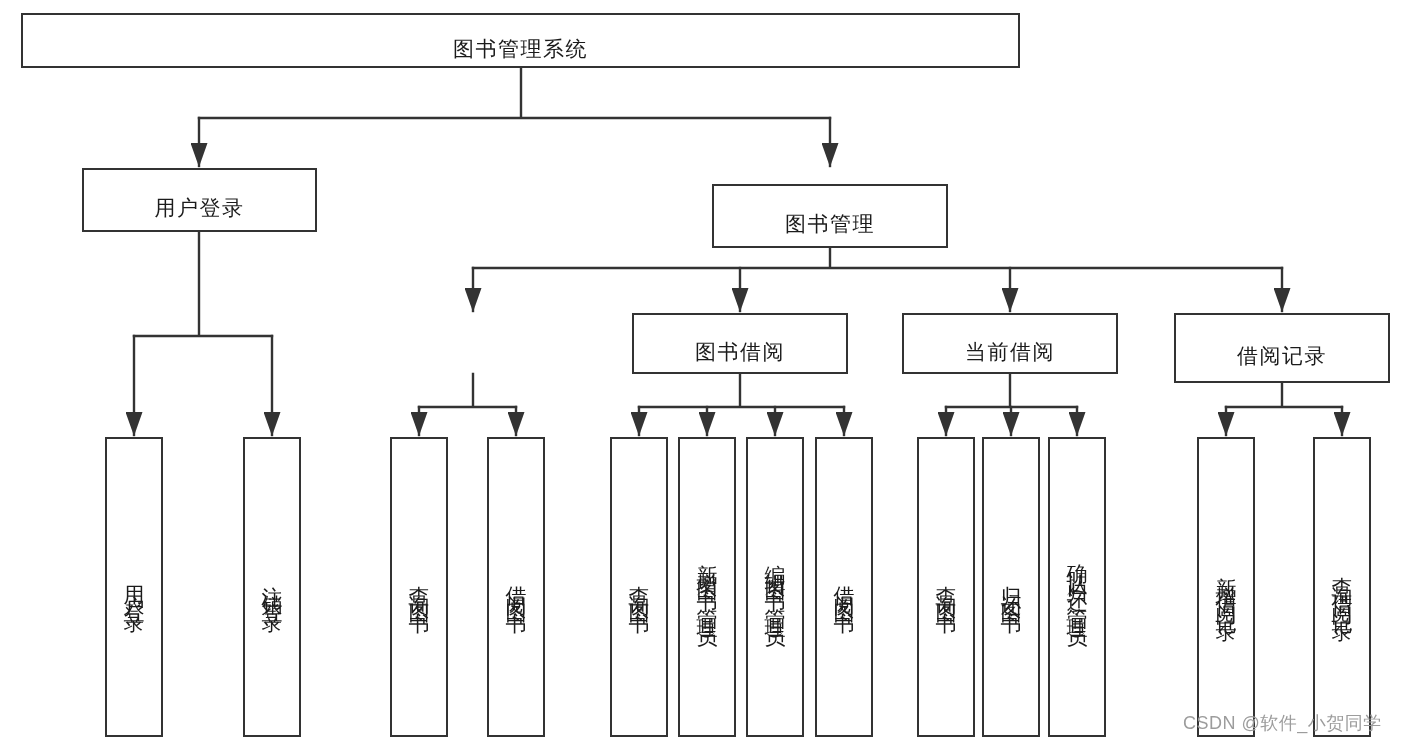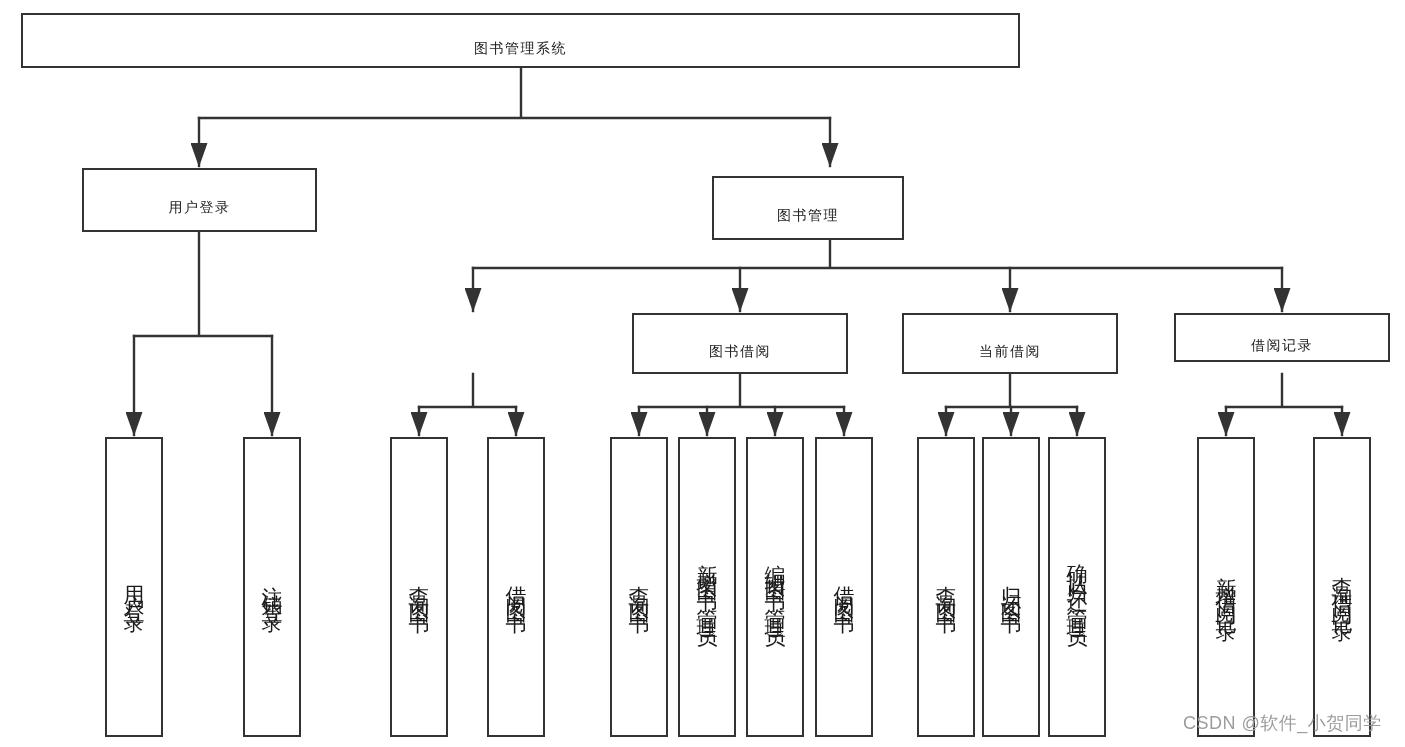--- a/index.html
+++ b/index.html
@@ -6,21 +6,21 @@
   .canvas{
     position:relative;width:1405px;height:747px;background:#ffffff;
     font-family:"Liberation Sans","DejaVu Sans",sans-serif;overflow:hidden;
   }
   .wires{position:absolute;left:0;top:0;width:1405px;height:747px;}
   .node{
     position:absolute;background:#ffffff;border:2.5px solid #333333;
     box-sizing:border-box;display:flex;align-items:center;justify-content:center;
     color:#1b1b1b;z-index:2;
   }
-  .node.h span{font-size:14px;letter-spacing:1.5px;white-space:nowrap;margin-top:16px;}
+  .node.h span{font-size:21px;letter-spacing:1.5px;white-space:nowrap;margin-top:16px;}
   .node.v span{
     writing-mode:vertical-rl;text-orientation:mixed;
     font-size:21px;letter-spacing:9px;line-height:1.15;
   }
   .watermark{
     position:absolute;left:1183px;top:711px;z-index:5;
     color:#9c9c9c;font-size:18px;white-space:nowrap;letter-spacing:0.5px;
   }
 </style>
 </head>
@@ -67,31 +67,31 @@
     </g>
   </svg>
 
   <div class="node h" style="left:21px;top:13px;width:999px;height:55px">
     <span>图书管理系统</span>
   </div>
 
   <div class="node h" style="left:82px;top:168px;width:235px;height:64px">
     <span>用户登录</span>
   </div>
-  <div class="node h" style="left:712px;top:176px;width:192px;height:64px">
+  <div class="node h" style="left:712px;top:184px;width:236px;height:64px">
     <span>图书管理</span>
   </div>
 
   <div class="node h" style="left:632px;top:313px;width:216px;height:61px">
     <span>图书借阅</span>
   </div>
   <div class="node h" style="left:902px;top:313px;width:216px;height:61px">
     <span>当前借阅</span>
   </div>
-  <div class="node h" style="left:1174px;top:313px;width:216px;height:49px">
+  <div class="node h" style="left:1174px;top:313px;width:216px;height:70px">
     <span>借阅记录</span>
   </div>
 
   <div class="node v" style="left:105px;top:437px;width:58px;height:300px">
     <span>用户登录</span>
   </div>
   <div class="node v" style="left:243px;top:437px;width:58px;height:300px">
     <span>注销登录</span>
   </div>
 

